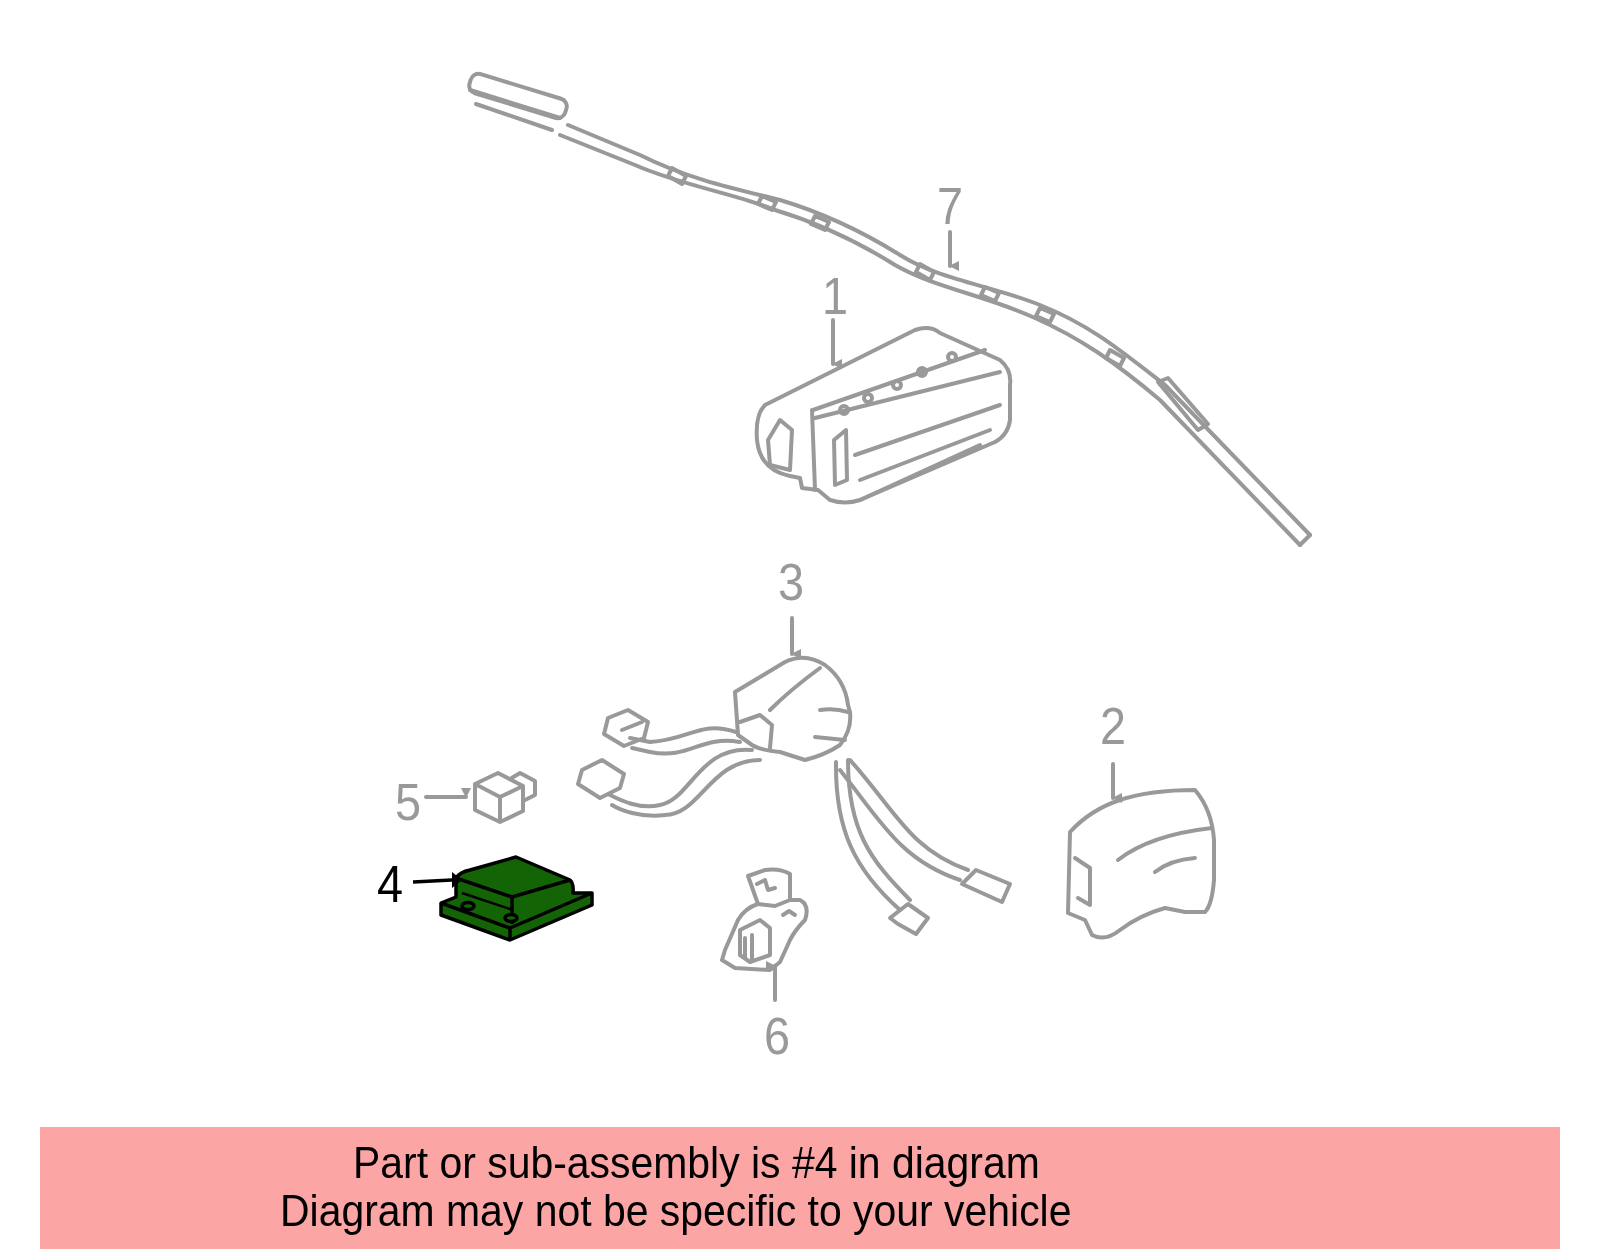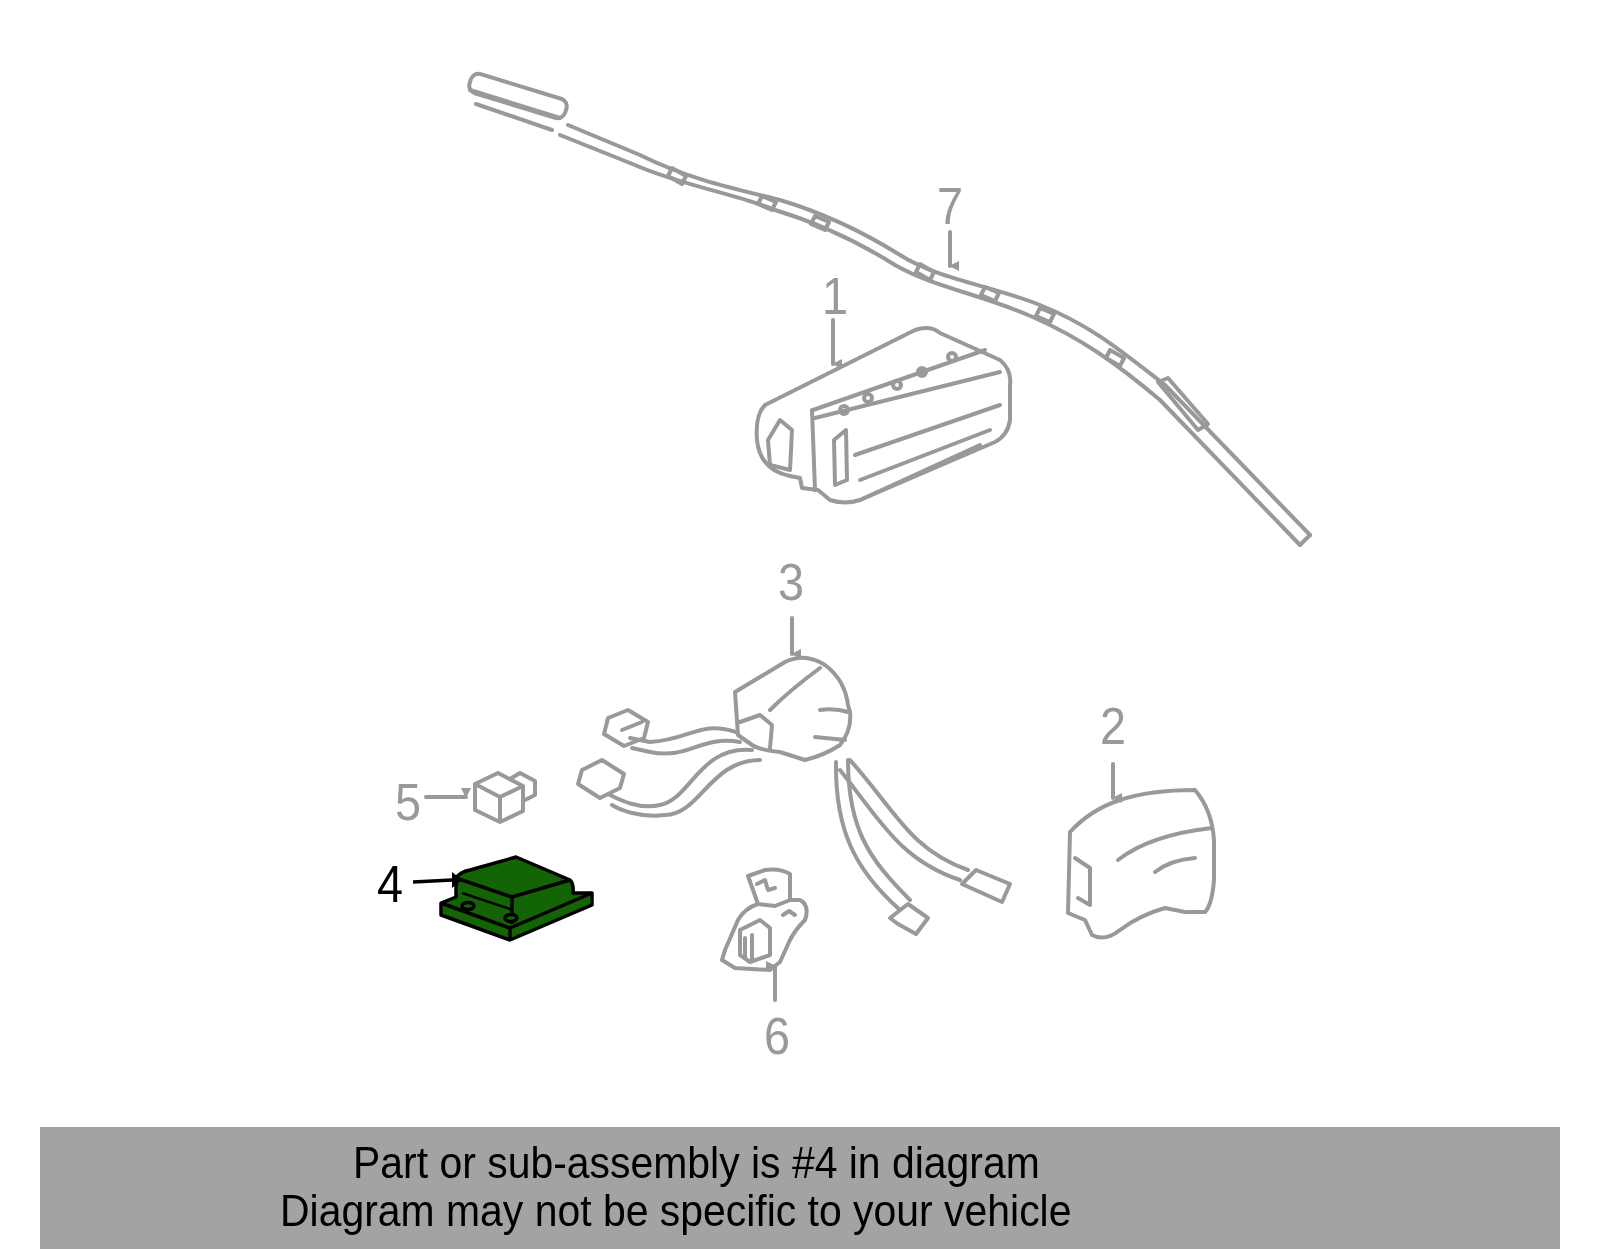--- a/index.html
+++ b/index.html
@@ -1,20 +1,20 @@
 <!DOCTYPE html>
 <html><head>
 <meta charset="utf-8">
 <style>
   html, body { margin:0; padding:0; background:#ffffff; }
   body { width:1600px; height:1249px; position:relative; overflow:hidden; font-family:"Liberation Sans", sans-serif; }
   #diagram { position:absolute; left:0; top:0; width:1600px; height:1130px; }
   .callout { position:absolute; font-family:"Liberation Sans", sans-serif; font-size:52px; line-height:52px; color:#999999; transform:scaleX(0.9); transform-origin:left top; }
   .callout.active { color:#000000; }
-  #banner { position:absolute; left:40px; top:1127px; width:1520px; height:122px; background:#a3a3a3; }
+  #banner { position:absolute; left:40px; top:1127px; width:1520px; height:122px; background:#fca5a5; }
   #banner .line { position:absolute; width:1520px; left:0; text-align:left; color:#000; font-size:44px; line-height:48px; transform:scaleX(0.93); transform-origin:left top; white-space:nowrap; }
   #banner .l1 { top:12px; left:313px; }
   #banner .l2 { top:60px; left:240px; }
 </style>
 </head>
 <body>
 
 <div id="diagram">
   <svg width="1600" height="1130" viewBox="0 0 1600 1130" xmlns="http://www.w3.org/2000/svg">
     <defs>

